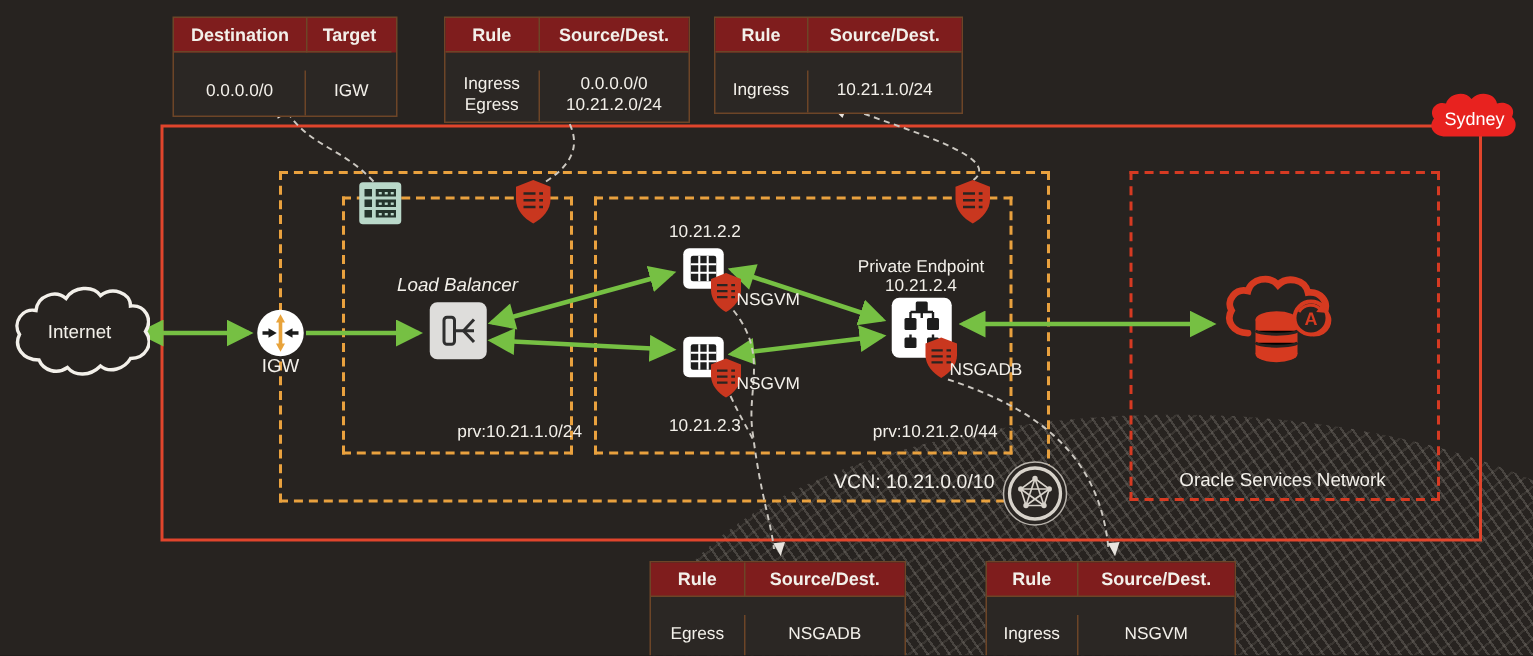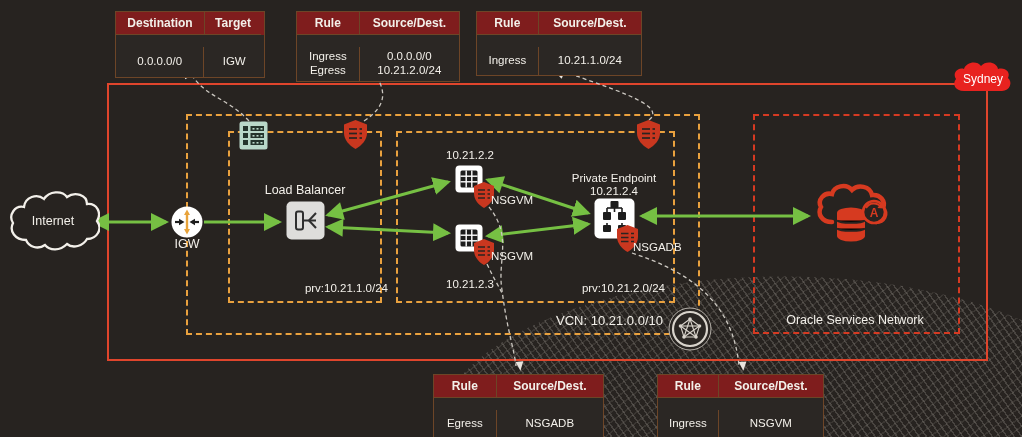--- a/index.html
+++ b/index.html
@@ -139,21 +139,21 @@
     <g stroke="#2a2421" stroke-width="1.7">
       <line x1="6" y1="10" x2="14" y2="10"></line>
         <line x1="16.5" y1="10" x2="19" y2="10"></line>
       <line x1="6" y1="14.5" x2="14" y2="14.5"></line>
         <line x1="16.5" y1="14.5" x2="19" y2="14.5"></line>
       <line x1="6" y1="19" x2="14" y2="19"></line>
         <line x1="16.5" y1="19" x2="19" y2="19"></line>
     </g>
   </svg>
 
-  <div class="lbl ctr" style="left:245px;top:183px;width:120px;font-size:12.5px;z-index:30;">Load Balancer</div>
+  <div class="lbl ctr" style="left:245px;top:183px;width:120px;font-size:12.5px;z-index:30;font-style:italic;">Load Balancer</div>
   <svg class="abs icon" style="left:286px;top:201px;" width="39" height="39" viewBox="0 0 39 39">
     <rect x="0.5" y="0.5" width="38" height="38" rx="5" fill="#dedddb"></rect>
     <g stroke="#2f2f2f" stroke-width="2" fill="none">
       <rect x="10" y="10.5" width="7" height="18" rx="2"></rect>
       <line x1="17" y1="19.5" x2="23" y2="19.5"></line>
       <line x1="23" y1="19.5" x2="30" y2="12"></line>
       <line x1="23" y1="19.5" x2="30" y2="27"></line>
       <line x1="23" y1="19.5" x2="30" y2="19.5"></line>
     </g>
   </svg>
@@ -273,21 +273,21 @@
         <circle cx="12.5" cy="19" r="1.8"></circle>
     </g>
   </svg>
 
   <svg class="abs icon" style="left:950px;top:59px;" width="68" height="38" viewBox="0 0 68 38">
     <path d="M14,32 C5,32 2,25 6,20 C2,14 8,8 14,10 C16,3 27,1 31,7 C36,1 47,3 48,10 C55,8 61,13 58,19 C63,23 60,32 52,32 Z" fill="#e8221f"></path>
     <text x="33" y="24" text-anchor="middle" font-size="12" fill="#ffffff">Sydney</text>
   </svg>
 
   <div class="lbl rgt" style="left:268px;top:282px;width:120px;font-size:11.5px;z-index:30;">prv:10.21.1.0/24</div>
-  <div class="lbl rgt" style="left:545px;top:282px;width:120px;font-size:11.5px;z-index:30;">prv:10.21.2.0/24</div>
+  <div class="lbl rgt" style="left:545px;top:282px;width:120px;font-size:11.5px;z-index:30;">prv:10.21.2.0/44</div>
   <div class="lbl rgt" style="left:520px;top:313px;width:143px;font-size:13px;z-index:30;">VCN: 10.21.0.0/10</div>
   <div class="lbl ctr" style="left:765px;top:313px;width:180px;font-size:12.5px;z-index:30;">Oracle Services Network</div>
 
   <div class="abs mtable" style="left:115px;top:11px;width:148px;">
     <div class="hrow">
       <div class="cell" style="width:88px;height:22px;">Destination</div>
       <div class="cell" style="width:56px;height:22px;">Target</div>
     </div>
     <div class="drow">
       <div class="cell" style="width:88px;height:30px;">0.0.0.0/0</div>

